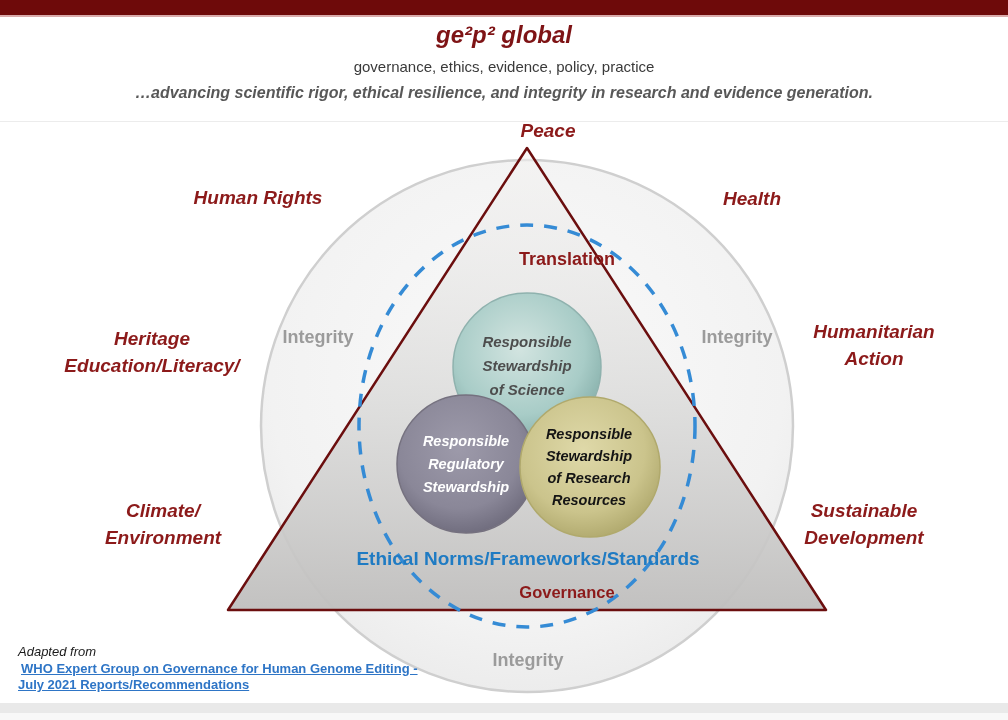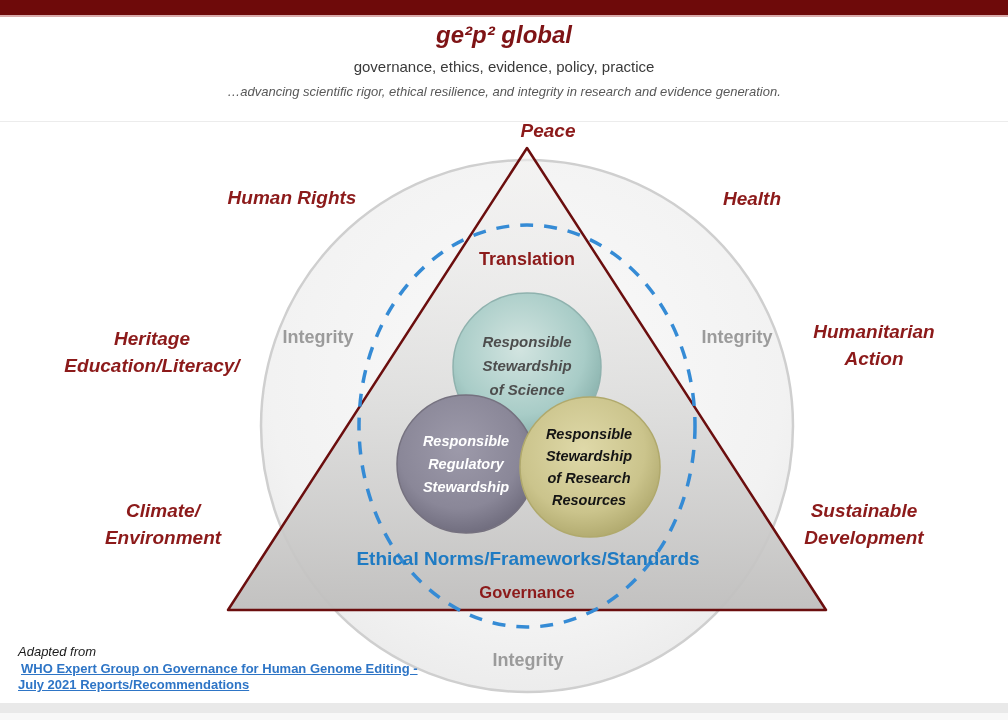--- a/index.html
+++ b/index.html
@@ -9,30 +9,30 @@
   
   .top-bar{position:absolute;left:0;top:0;width:1008px;height:15px;
            background:#6E0A0A;border-bottom:2px solid #D9ABAB;}
   .bottom-strip{position:absolute;left:0;top:703px;width:1008px;height:10px;background:#E9E9E9;}
   .bottom-strip2{position:absolute;left:0;top:713px;width:1008px;height:7px;background:#F8F8F8;}
 
   
   .hdr{position:absolute;left:0;width:1008px;text-align:center;white-space:nowrap;}
   .hdr-title{top:21px;font-size:24px;font-weight:bold;font-style:italic;color:#7E1315;}
   .hdr-sub{top:58px;font-size:15px;color:#3A3A3A;}
-  .hdr-tag{top:84px;font-size:13px;font-weight:normal;font-style:italic;color:#585858;}
+  .hdr-tag{top:84px;font-size:16px;font-weight:bold;font-style:italic;color:#585858;}
   .hdr-divider{position:absolute;left:0;top:121px;width:1008px;height:1px;background:#ECECEC;}
 
   svg{position:absolute;left:0;top:0;}
 
   
   .lbl{position:absolute;transform:translate(-50%,-50%);text-align:center;
        white-space:nowrap;line-height:27px;}
   .maroon-i{color:#8C1A1A;font-weight:bold;font-style:italic;font-size:19px;}
-  .maroon-b{color:#8C1A1A;font-weight:bold;font-size:18px;}
+  .maroon-b{color:#8C1A1A;font-weight:bold;font-size:18px;margin-left:40px;}
   .gray-b{color:#9B9B9B;font-weight:bold;font-size:18px;}
   .blue-b{color:#1F7BC3;font-weight:bold;font-size:19px;}
   .venn-txt{font-weight:bold;font-style:italic;font-size:15px;line-height:24px;}
   .venn-science{color:#4D4D4D;}
   .venn-regulatory{color:#FFFFFF;font-size:14.5px;line-height:23px;}
   .venn-resources{color:#141414;font-size:14.5px;line-height:22px;}
   .lbl span{display:block;}
 
   
   .foot-adapted{position:absolute;left:18px;top:644px;font-size:13px;font-style:italic;color:#1A1A1A;}
@@ -92,21 +92,21 @@
     <ellipse cx="527" cy="426" rx="168" ry="201" fill="none" stroke="#358BD5" stroke-width="3.5" stroke-dasharray="13 11"></ellipse>
 
     <circle cx="527" cy="367" r="74" fill="url(#gTeal)" stroke="#8FB2AE" stroke-width="1.5"></circle>
     <circle cx="466" cy="464" r="69" fill="url(#gPurple)" stroke="#75717F" stroke-width="1.5"></circle>
     <circle cx="590" cy="467" r="70" fill="url(#gOlive)" stroke="#B0A96C" stroke-width="1.5"></circle>
   </svg>
 
   <div class="lbl maroon-i" style="left:521px;top:130px;margin-left:27px;">
     <span>Peace</span>
     </div>
-  <div class="lbl maroon-i" style="left:292px;top:197px;">
+  <div class="lbl maroon-i" style="left:258px;top:197px;">
     <span>Human Rights</span>
     </div>
   <div class="lbl maroon-i" style="left:752px;top:198px;">
     <span>Health</span>
     </div>
   <div class="lbl maroon-i" style="left:152px;top:344px;margin-top:8px;">
     <span>Heritage</span>
     <span>Education/Literacy/</span>
     </div>
   <div class="lbl maroon-i" style="left:874px;top:345px;">

